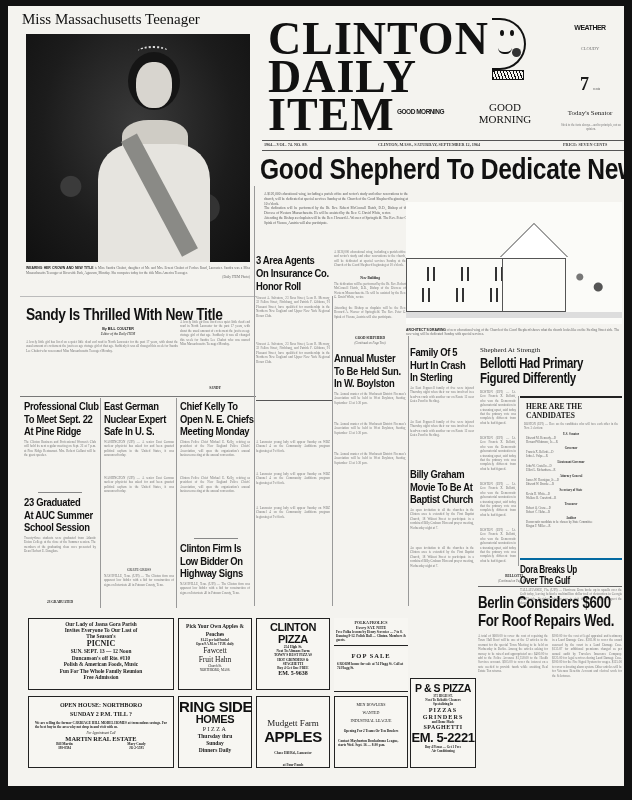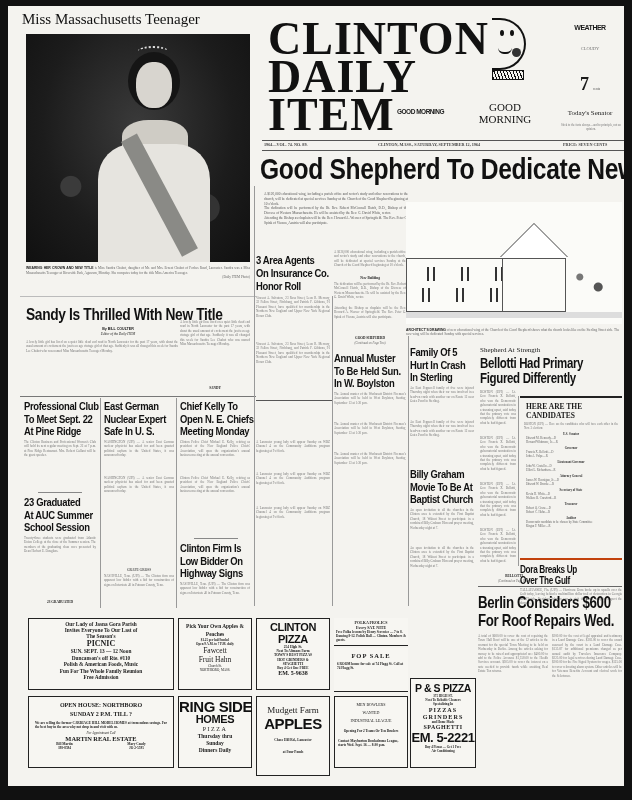--- a/index.html
+++ b/index.html
@@ -215,21 +215,21 @@
     <div>Bellotti Had Primary</div>
     <div>Figured Differently</div>
   </div>
   <div class="abs body-text" style="left:472px;top:384px;width:36px;">BOSTON (UPI) — Lt. Gov. Francis X. Bellotti, who won the Democratic gubernatorial nomination in a stunning upset, said today that the primary vote was completely different from what he had figured.</div>
   <div class="abs body-text" style="left:472px;top:430px;width:36px;">BOSTON (UPI) — Lt. Gov. Francis X. Bellotti, who won the Democratic gubernatorial nomination in a stunning upset, said today that the primary vote was completely different from what he had figured.</div>
   <div class="abs body-text" style="left:472px;top:476px;width:36px;">BOSTON (UPI) — Lt. Gov. Francis X. Bellotti, who won the Democratic gubernatorial nomination in a stunning upset, said today that the primary vote was completely different from what he had figured.</div>
   <div class="abs body-text" style="left:472px;top:522px;width:36px;">BOSTON (UPI) — Lt. Gov. Francis X. Bellotti, who won the Democratic gubernatorial nomination in a stunning upset, said today that the primary vote was completely different from what he had figured.</div>
   <div class="abs cent" style="left:470px;top:568px;width:72px;font-size:3.4px;font-weight:bold;">BELLOTTI</div>
   <div class="abs cent" style="left:470px;top:573px;width:72px;font-size:3px;font-style:italic;color:#666;">(Continued on Page Four)</div>
 
-  <div class="abs" style="left:512px;top:390px;width:102px;height:164px;border-top:2px solid #222;border-bottom:2px solid #c2410c;">
+  <div class="abs" style="left:512px;top:390px;width:102px;height:164px;border-top:2px solid #222;border-bottom:2px solid #0369a1;">
     <div class="sans" style="font-size:7.5px;line-height:9px;font-weight:bold;margin:4px 0 2px 6px;width:80px;">HERE ARE THE CANDIDATES</div>
     <div class="body-text" style="margin:0 4px;font-size:3px;line-height:4px;">BOSTON (UPI) — Here are the candidates who will face each other in the Nov. 3 election:</div>
     <div id="offices">
         <div style="font-size: 3px; line-height: 4px; font-weight: bold; text-align: center; margin-top: 2px; color: rgb(51, 51, 51);">U.S. Senator</div>
         <div style="font-size: 3px; line-height: 4px; color: rgb(102, 102, 102); padding-left: 6px;">Edward M. Kennedy—D</div>
         <div style="font-size: 3px; line-height: 4px; color: rgb(102, 102, 102); padding-left: 6px;">Howard Whitmore, Jr.—R</div>
         <div style="font-size: 3px; line-height: 4px; font-weight: bold; text-align: center; margin-top: 2px; color: rgb(51, 51, 51);">Governor</div>
         <div style="font-size: 3px; line-height: 4px; color: rgb(102, 102, 102); padding-left: 6px;">Francis X. Bellotti—D</div>
         <div style="font-size: 3px; line-height: 4px; color: rgb(102, 102, 102); padding-left: 6px;">John A. Volpe—R</div>
         <div style="font-size: 3px; line-height: 4px; font-weight: bold; text-align: center; margin-top: 2px; color: rgb(51, 51, 51);">Lieutenant Governor</div>
@@ -318,21 +318,21 @@
     <div class="headline" style="font-size:11px;line-height:11.5px;transform:none;">PIZZA</div>
     <div style="font-size:3.5px;font-weight:bold;line-height:4.2px;">254 High St.</div>
     <div style="font-size:3.4px;font-weight:bold;line-height:4.2px;">Next To Altmans Farm</div>
     <div style="font-size:3.6px;font-weight:bold;line-height:4.2px;">TOWN'S BEST PIZZAS</div>
     <div style="font-size:3.6px;font-weight:bold;line-height:4.2px;">HOT GRINDERS &amp;</div>
     <div style="font-size:3.6px;font-weight:bold;line-height:4.2px;">SPAGHETTI</div>
     <div style="font-size:3.4px;font-weight:bold;line-height:4.2px;">Buy 4 Get One FREE</div>
     <div style="font-size:6px;font-weight:bold;line-height:7px;">EM. 5-9638</div>
   </div>
 
-  <div class="box" style="left:248px;top:690px;width:74px;height:80px;padding-top:8px;">
+  <div class="box" style="left:248px;top:690px;width:74px;height:72px;padding-top:21px;">
     <div style="font-size:9px;line-height:11px;">Mudgett Farm</div>
     <div class="headline" style="font-size:15px;line-height:16px;transform:none;">APPLES</div>
     <div style="font-size:3.4px;font-weight:bold;margin-top:6px;">Chase Hill Rd., Lancaster</div>
     <div style="font-size:3.4px;font-weight:bold;margin-top:8px;">at Four Ponds</div>
   </div>
 
   <div class="box" style="left:326px;top:612px;width:74px;height:28px;padding-top:2px;border-width:0 0 1.5px 0;">
     <div style="font-size:4px;font-weight:bold;line-height:5px;">POLKA FROLICS</div>
     <div style="font-size:4px;font-weight:bold;line-height:5px;">Every SAT. NITE</div>
     <div style="font-size:3.3px;font-weight:bold;line-height:4px;text-align:left;padding:0 2px;">Free Polka lessons by Henry Serewicz — 7 to 8. Dancing 8-12. Polish Hall — Clinton. Members &amp; guests.</div>

